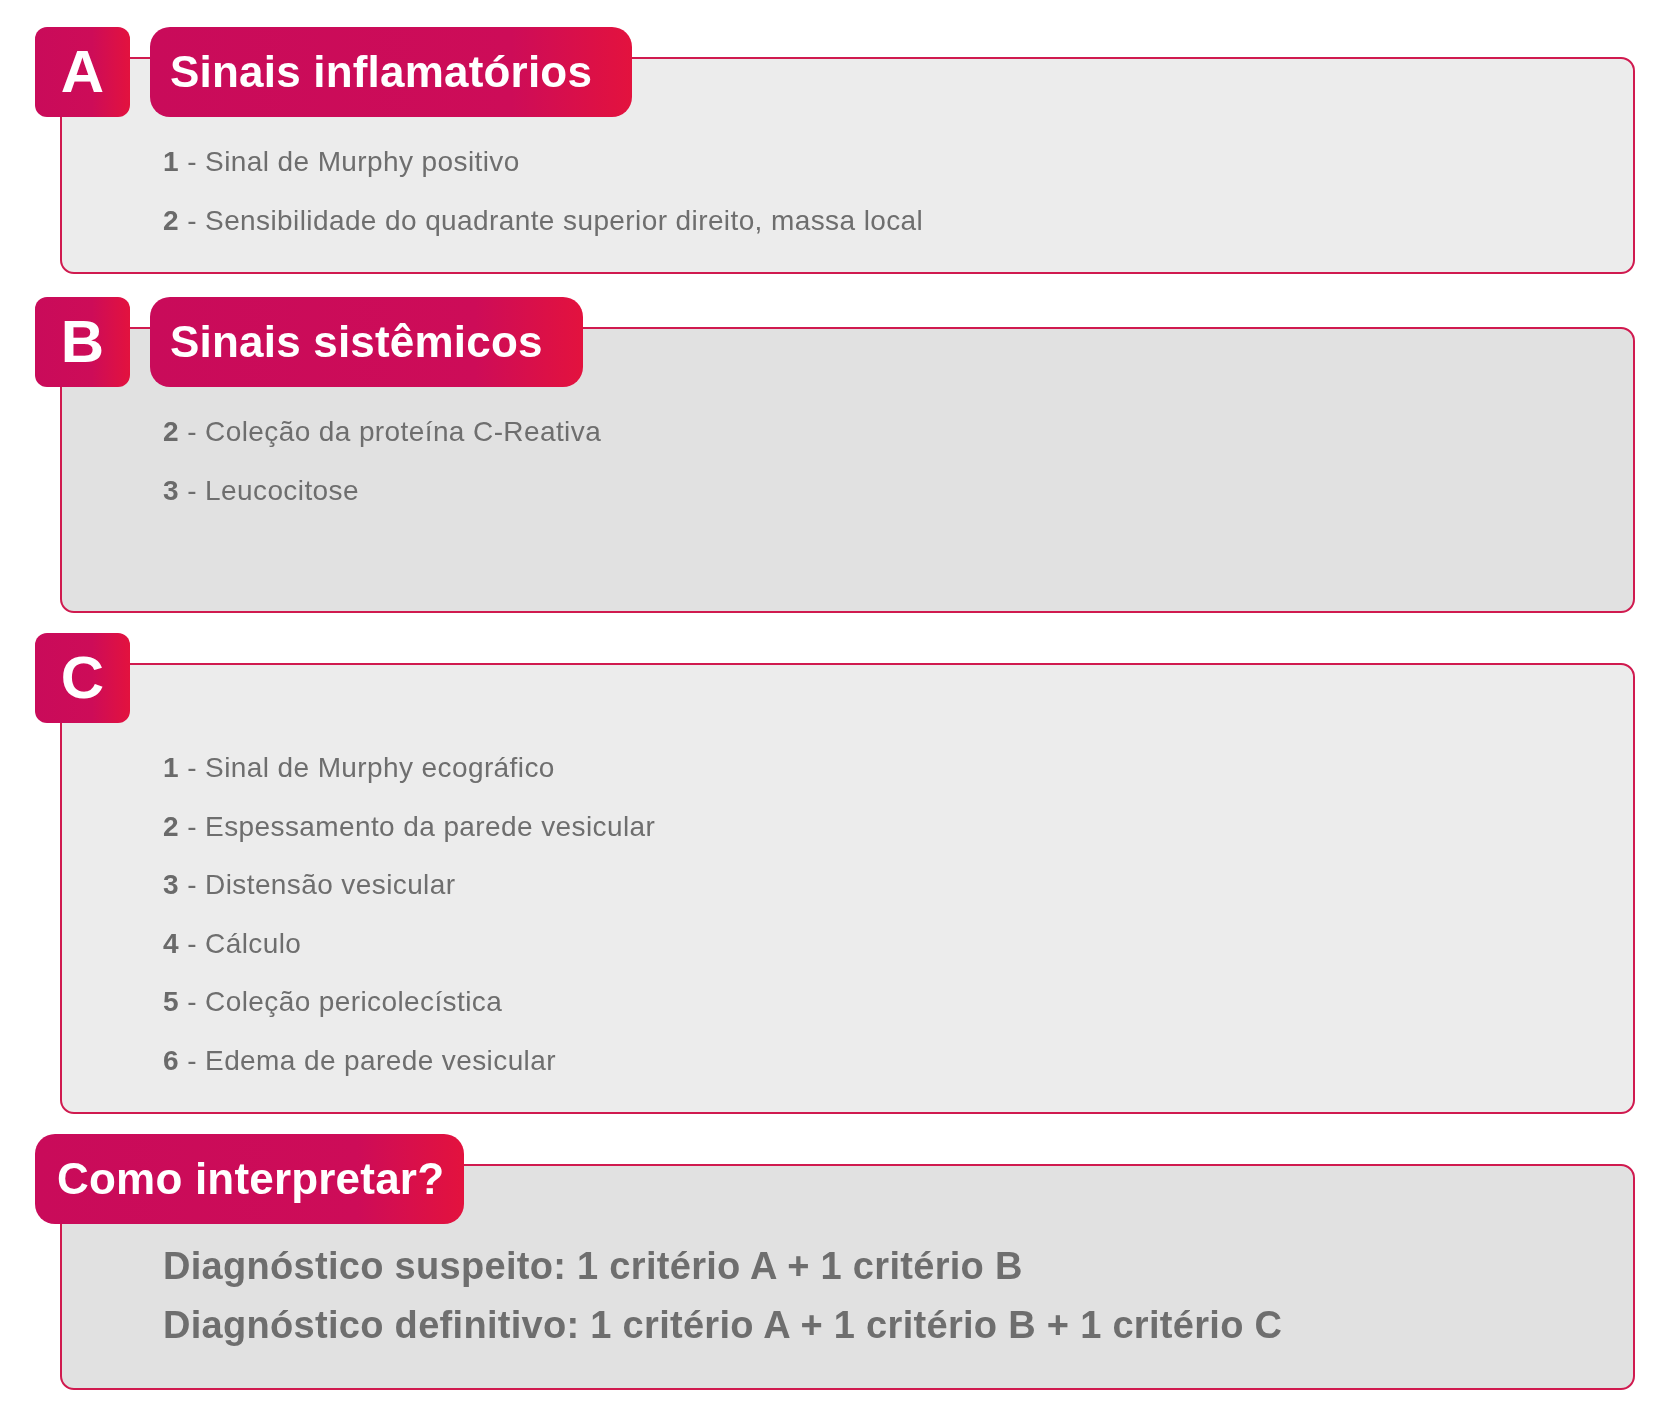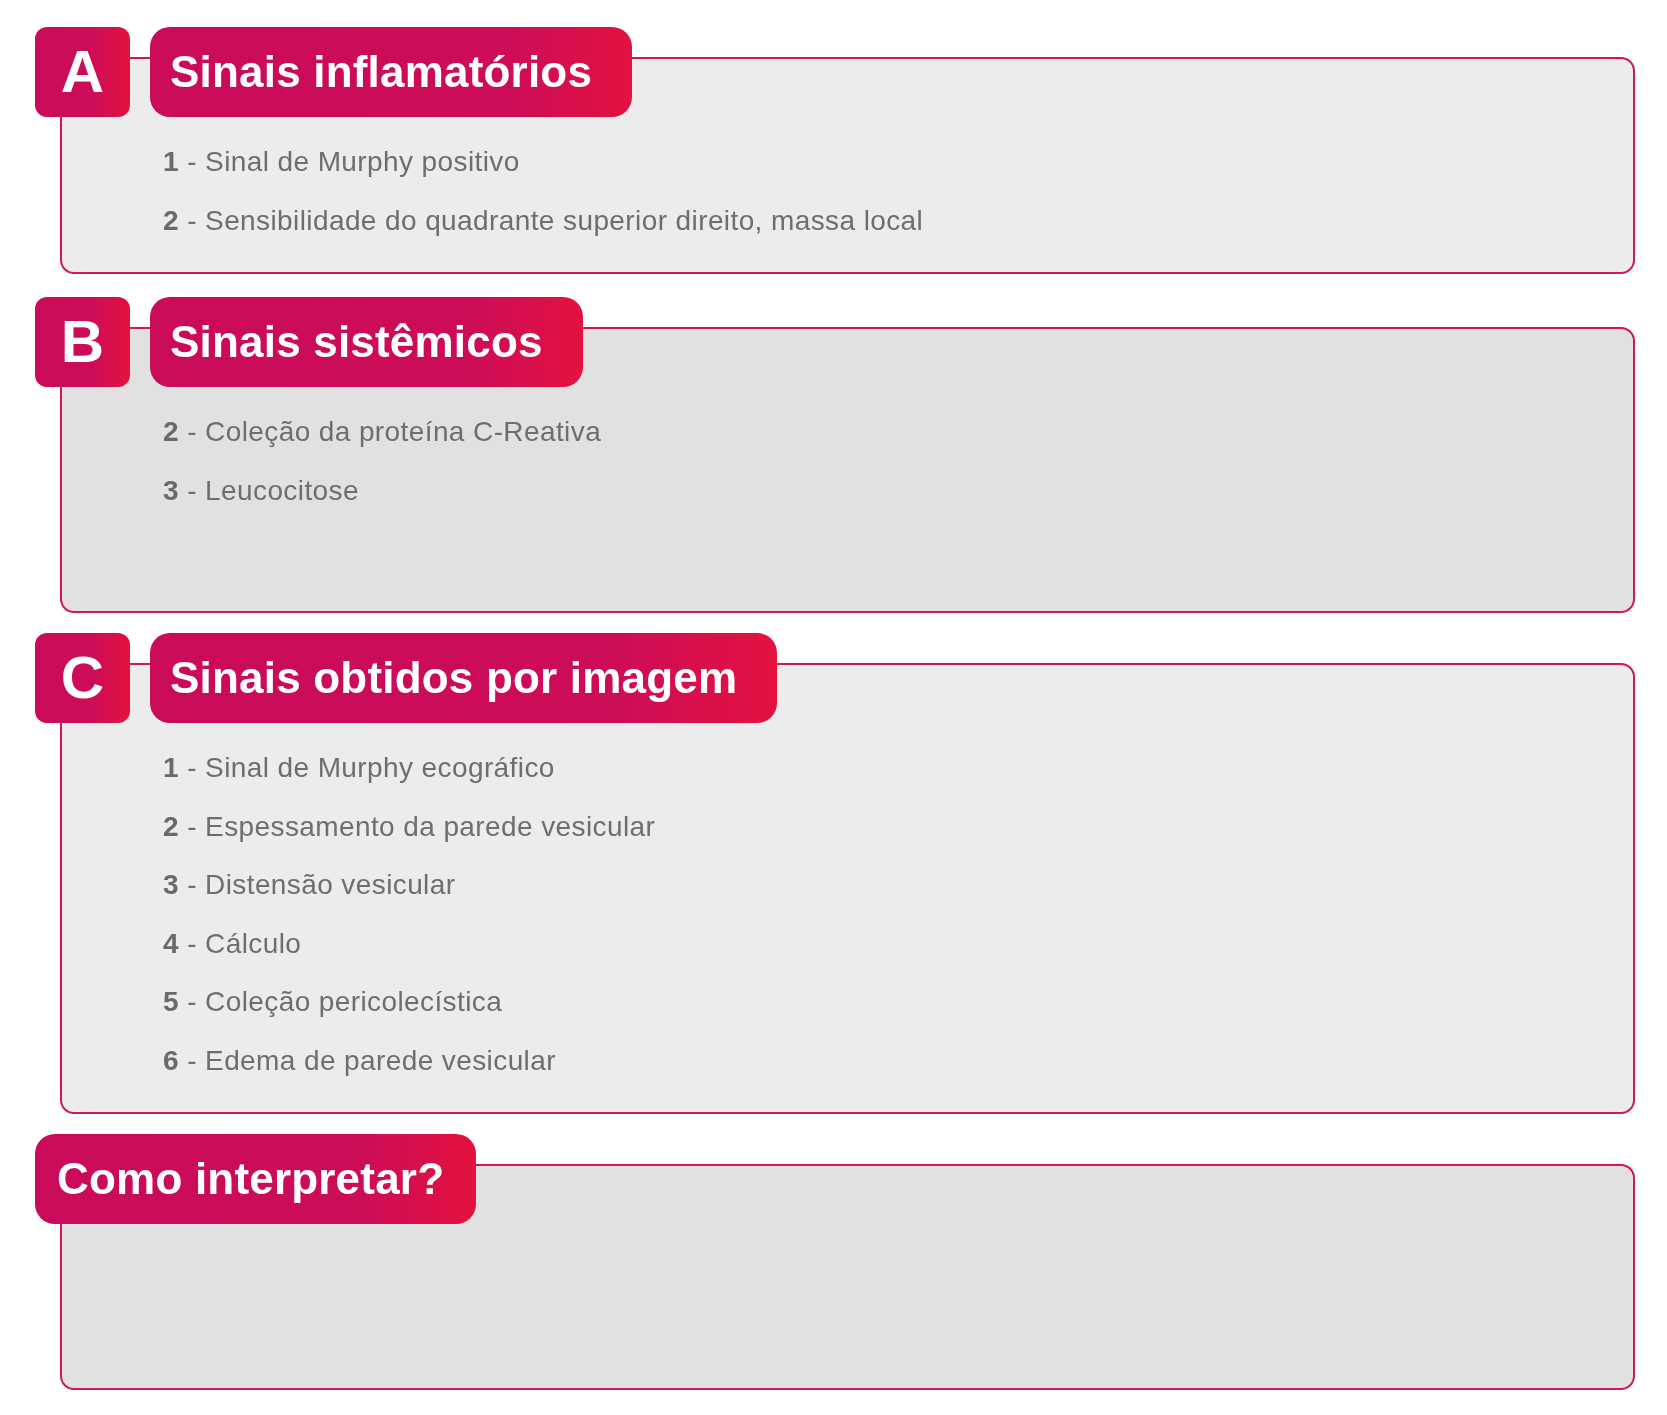--- a/index.html
+++ b/index.html
@@ -58,21 +58,21 @@
       display: flex;
       align-items: center;
       padding: 0 40px 0 20px;
       box-sizing: border-box;
       white-space: nowrap;
       letter-spacing: 0.2px;
     }
     .title-tab.wide-left {
       left: 35px;
       padding-left: 22px;
-      padding-right: 32px;
+      padding-right: 20px;
     }
     .list {
       position: absolute;
       left: 163px;
       margin: 0;
       padding: 0;
       list-style: none;
     }
     .list li {
       font-size: 28px;
@@ -122,27 +122,30 @@
   <div class="title-tab" style="top:297px;">Sinais sistêmicos</div>
   <ul class="list" style="top:403px;">
     <li><span class="num">2</span><span> - Coleção da proteína C-Reativa</span></li>
     <li><span class="num">3</span><span> - Leucocitose</span></li>
   </ul>
 </div>
 
 <div class="section" style="top:0;height:1115px;">
   <div class="box light" style="top:663px;height:451px;"></div>
   <div class="badge" style="top:633px;">C</div>
-  <div class="title-tab" style="top:633px;">Sinais obtidos por imagem</div>
   <ul class="list" style="top:739px;">
     <li><span class="num">1</span><span> - Sinal de Murphy ecográfico</span></li>
     <li><span class="num">2</span><span> - Espessamento da parede vesicular</span></li>
     <li><span class="num">3</span><span> - Distensão vesicular</span></li>
     <li><span class="num">4</span><span> - Cálculo</span></li>
     <li><span class="num">5</span><span> - Coleção pericolecística</span></li>
     <li><span class="num">6</span><span> - Edema de parede vesicular</span></li>
   </ul>
 </div>
 
 <div class="section" style="top:0;height:1415px;">
   <div class="box dark" style="top:1164px;height:226px;"></div>
   <div class="title-tab wide-left" style="top:1134px;">Como interpretar?</div>
+  <ul class="interp" style="top:1237px;">
+    <li>Diagnóstico suspeito: 1 critério A + 1 critério B</li>
+    <li>Diagnóstico definitivo: 1 critério A + 1 critério B + 1 critério C</li>
+  </ul>
 </div>
 
 </body></html>

